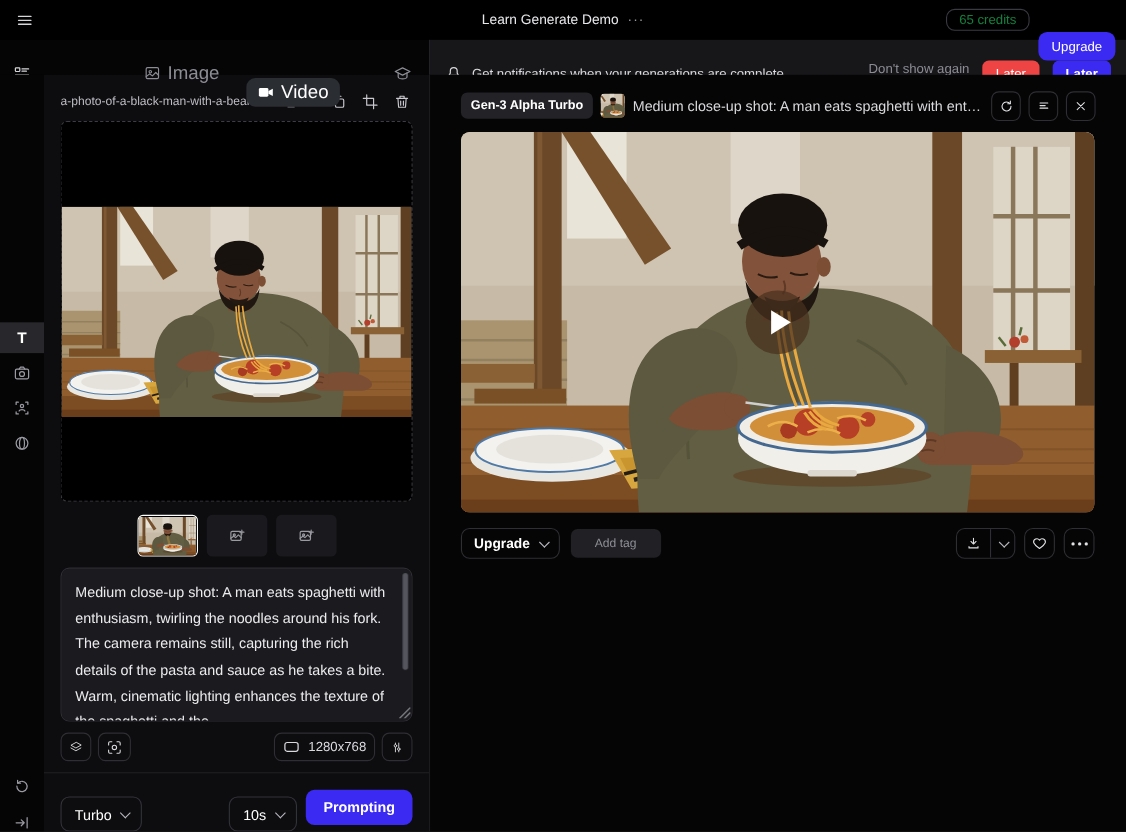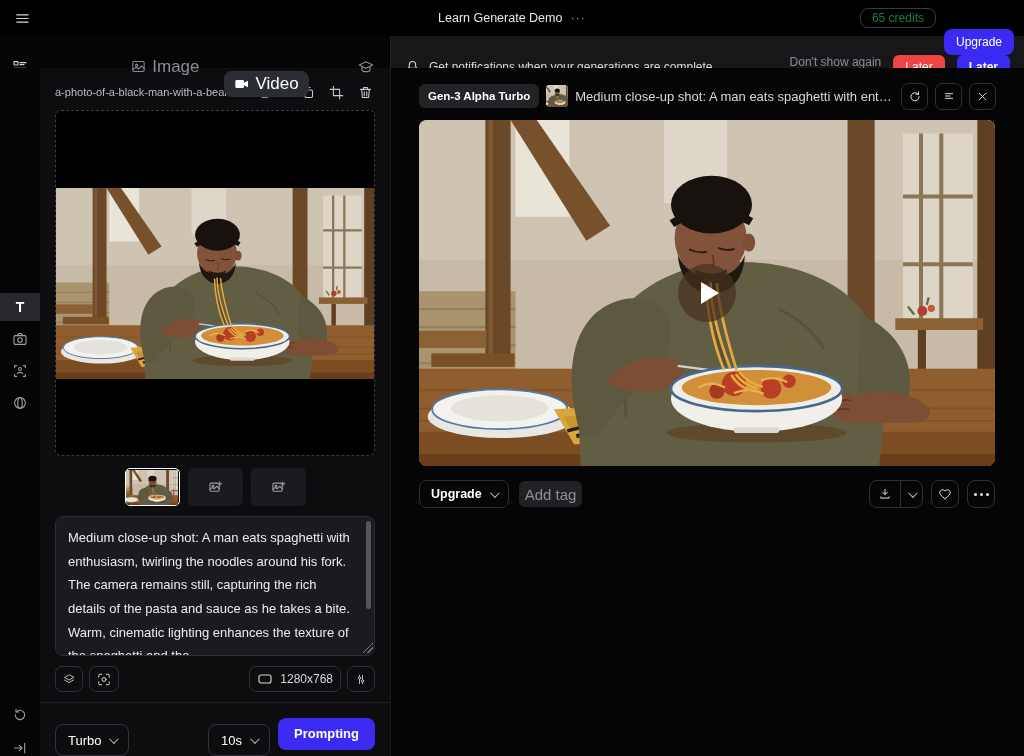--- a/index.html
+++ b/index.html
@@ -73,21 +73,21 @@
   .model-badge { height:24px; padding:0 9px; background:#232327; border-radius:6px; font-size:11.5px; font-weight:bold; color:#fff; display:flex; align-items:center; white-space:nowrap; }
   .head-thumb { width:22px; height:22px; border-radius:4px; overflow:hidden; flex:0 0 auto; background:#000; }
   .result-title { flex:1; font-size:13px; color:#d9d9dd; white-space:nowrap; overflow:hidden; text-overflow:ellipsis; }
   .sq-btn { width:27px; height:27px; border:1px solid #2e2e34; background:transparent; border-radius:7px; color:#e2e2e6; display:flex; align-items:center; justify-content:center; cursor:pointer; flex:0 0 auto; }
   .video-box { margin-top:10px; width:576px; height:346px; border-radius:8px; overflow:hidden; position:relative; background:#111; flex:0 0 auto; }
   .video-box svg { display:block; }
   .play-overlay { position:absolute; left:50%; top:50%; transform:translate(-50%,-50%); width:58px; height:58px; border-radius:50%; background:rgba(72,48,30,0.72); border:none; display:flex; align-items:center; justify-content:center; cursor:pointer; }
   .play-tri { width:0; height:0; border-left:18px solid #fff; border-top:11px solid transparent; border-bottom:11px solid transparent; margin-left:5px; }
   .action-row { margin-top:14px; display:flex; align-items:center; gap:10px; width:576px; }
   .actions-chip { height:28px; border:1px solid #2e2e34; background:transparent; border-radius:8px; color:#fff; font-size:12.5px; font-weight:bold; display:flex; align-items:center; gap:8px; padding:0 11px; cursor:pointer; }
-  .tag-chip { height:26px; border:none; background:#202025; border-radius:6px; color:#8f8f98; font-size:15px; display:flex; align-items:center; padding:0 6px; cursor:pointer; }
+  .tag-chip { height:26px; border:none; background:#202025; border-radius:6px; color:#8f8f98; font-size:11px; display:flex; align-items:center; padding:0 22px; cursor:pointer; }
   .action-right { margin-left:auto; display:flex; align-items:center; gap:8px; }
   .split-btn { height:28px; display:flex; align-items:stretch; border:1px solid #2e2e34; border-radius:8px; overflow:hidden; }
   .split-main { width:30px; display:flex; align-items:center; justify-content:center; background:none; border:none; color:#e2e2e6; cursor:pointer; }
   .split-caret { width:22px; display:flex; align-items:center; justify-content:center; background:none; border:none; border-left:1px solid #2e2e34; cursor:pointer; }
   .dots3 { width:3px; height:3px; border-radius:50%; background:#e2e2e6; box-shadow:6px 0 0 #e2e2e6, -6px 0 0 #e2e2e6; }
   svg.ic { stroke:currentColor; fill:none; stroke-width:1.7; stroke-linecap:round; stroke-linejoin:round; }
 </style>
 </head>
 <body>
 

